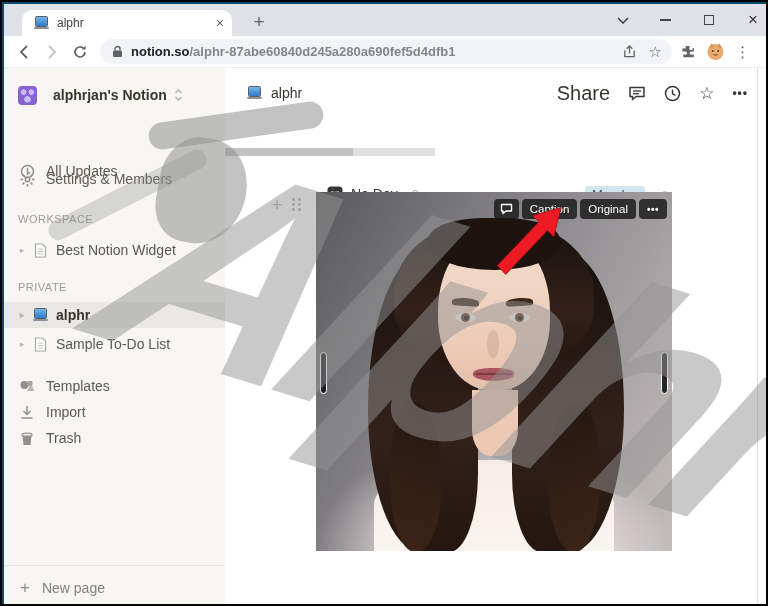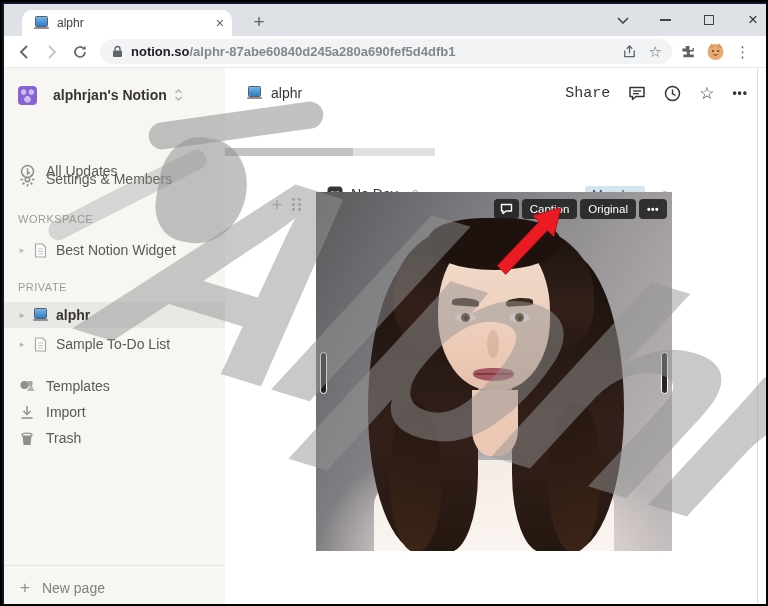--- a/index.html
+++ b/index.html
@@ -1,18 +1,18 @@
 <!DOCTYPE html>
 <html><head>
 <meta charset="utf-8">
 <style>
   * { margin:0; padding:0; box-sizing:border-box; }
   html,body { background:#fff; }
   body { font-family:"Liberation Sans", sans-serif; }
-  #frame { position:relative; width:768px; height:606px; border:2px solid #000; background:#0f172a; overflow:hidden; }
+  #frame { position:relative; width:768px; height:606px; border:2px solid #000; background:#0c4a6e; overflow:hidden; }
 
   
   #tabstrip { position:absolute; left:2px; top:2px; width:762px; height:32px; background:#dee1e6; }
   #tab { position:absolute; left:18px; top:6px; width:210px; height:26px; background:#fff; border-radius:10px 10px 0 0; display:flex; align-items:center; padding:0 8px 0 12px; }
   #tab .title { font-size:12px; color:#3c4043; flex:1; margin-left:8px; }
   #tab .close { font-size:14px; color:#5f6368; cursor:default; }
   #newtab { position:absolute; left:242px; top:6px; width:26px; height:24px; display:flex; align-items:center; justify-content:center; font-size:19px; color:#5f6368; }
   .winctl { position:absolute; top:0; height:32px; width:34px; display:flex; align-items:center; justify-content:center; }
   #wc-chevron { left:602px; }
   #wc-min { left:644px; }
@@ -56,21 +56,21 @@
   .laptop .base { position:absolute; left:0; bottom:0; width:15px; height:2.4px; border-radius:1px; background:#8d9298; }
   #divider { position:absolute; left:0; top:497px; width:221px; height:1px; background:#e5e4e0; }
   #newpage { top:502px; height:36px; color:#82817d; }
   #newpage .plus { font-size:17px; color:#908f8b; margin-left:16px; }
   #newpage .lbl { margin-left:12px; }
 
   
   #topbar { position:absolute; left:221px; top:10px; width:541px; height:30px; display:flex; align-items:center; }
   #crumb { display:flex; align-items:center; margin-left:22px; gap:9px; color:#37352f; font-size:14px; }
   #topbar-right { position:absolute; right:18px; display:flex; align-items:center; gap:18px; color:#37352f; }
-  #share-btn { font-size:15px;font-family:Liberation Mono, monospace; }
+  #share-btn { font-size:20px; }
   #topbar-right .star { font-size:17px; line-height:1; }
   #topbar-right .dots { font-size:12px; font-weight:bold; letter-spacing:1px; }
 
   
   #boardrow { position:absolute; left:221px; top:118px; width:541px; height:24px; }
   #group-noday { position:absolute; left:102px; top:0; display:flex; align-items:center; gap:8px; }
   #group-noday .glabel { font-size:14px; color:#37352f; }
   #group-noday .gcount { font-size:13px; color:#aeadaa; margin-left:6px; }
   #group-monday { position:absolute; left:360px; top:0; display:flex; align-items:center; }
   #chip-monday { background:#d3e5ef; border-radius:3px; padding:1px 7px 2px; font-size:13px; color:#395069; }

